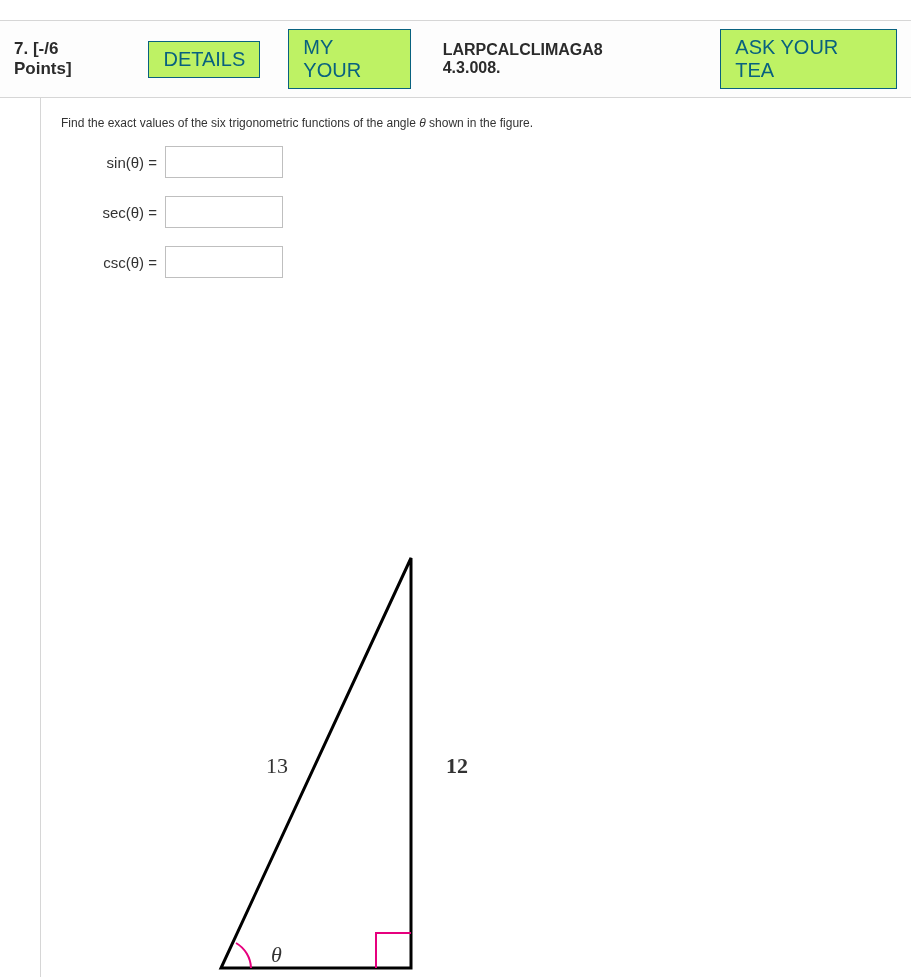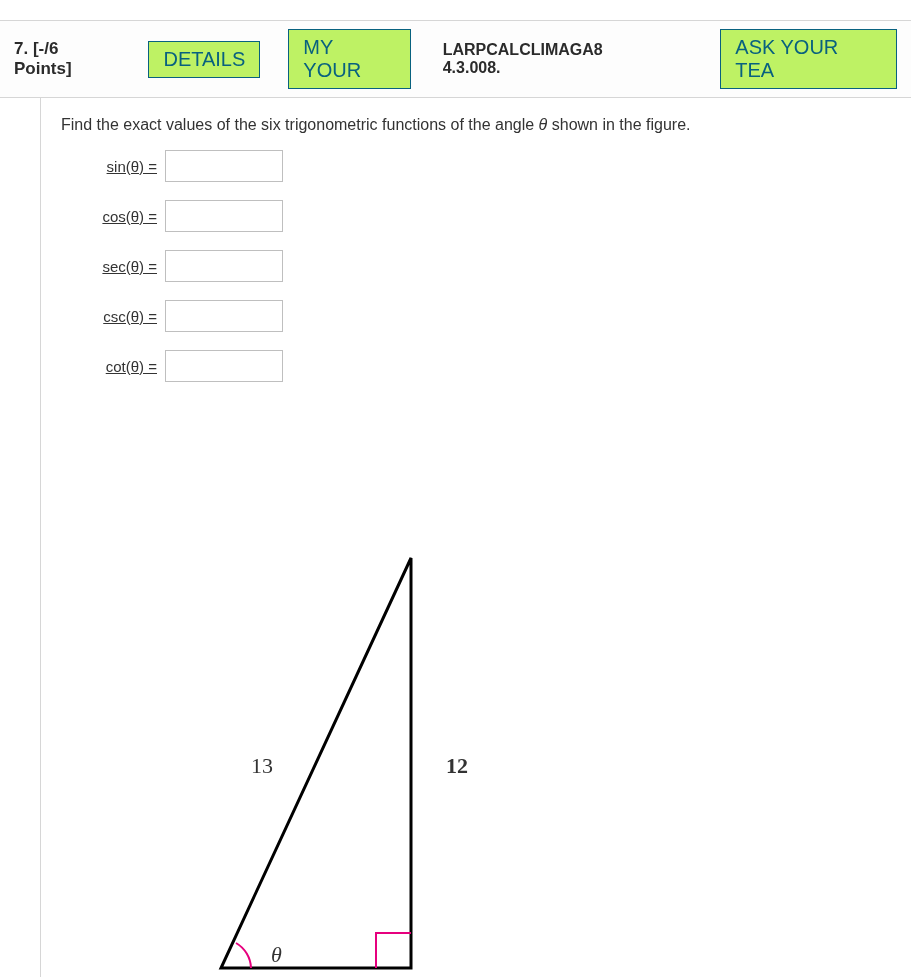--- a/index.html
+++ b/index.html
@@ -29,22 +29,22 @@
     user-select:none;
   }
   .ref{font-weight:bold;font-size:16px;color:#2b2b2b;margin-left:4px;}
   .content{
     border-left:1px solid var(--panel-border);
     margin-left:40px;
     padding:18px 20px 0 20px;
     height:880px;
     position:relative;
   }
-  .prompt{font-size:16px;margin-bottom:16px;}
-  .row{display:flex;align-items:center;margin:0 0 18px 22px;text-decoration:underline;}
+  .prompt{font-size:12px;margin-bottom:16px;}
+  .row{display:flex;align-items:center;margin:0 0 18px 22px;}
   .lbl{width:74px;text-align:right;font-size:15px;padding-right:8px;}
   .field{
     width:112px;height:28px;
     border:1px solid var(--border);
     background:#fff;
   }
   .theta{font-style:italic;}
   .figure{
     position:absolute;
     left:140px;top:430px;
@@ -70,42 +70,34 @@
 <div class="content">
   <div class="prompt">
     <span>Find the exact values of the six trigonometric functions of the angle </span><span class="theta">θ</span><span> shown in the figure.</span>
   </div>
 
   <div class="row">
     <span class="lbl">sin(θ)  =</span>
     <input class="field" type="text" style="">
   </div>
   <div class="row">
-    <span class="lbl">cos(θ)  =</span>
-    <input class="field" type="text" style="">
-  </div>
-  <div class="row">
     <span class="lbl">sec(θ)  =</span>
     <input class="field" type="text" style="">
   </div>
   <div class="row">
     <span class="lbl">csc(θ)  =</span>
-    <input class="field" type="text" style="">
-  </div>
-  <div class="row">
-    <span class="lbl">cot(θ)  =</span>
     <input class="field" type="text" style="">
   </div>
 
   <div class="figure">
     <svg width="320" height="470">
 
       <polygon points="40,440 230,440 230,30" fill="none" stroke="#000" stroke-width="3"></polygon>
 
       <polyline points="195,440 195,405 230,405" fill="none" stroke="#e6007e" stroke-width="2"></polyline>
 
       <path d="M70,440 A30,30 0 0 0 55,415" fill="none" stroke="#e6007e" stroke-width="2"></path>
     </svg>
-    <div class="side-label" style="left:70px;top:225px;">13</div>
+    <div class="side-label" style="left:85px;top:225px;">13</div>
     <div class="side-label" style="left:265px;top:225px;font-weight:bold;">12</div>
     <div class="side-label" style="left:90px;top:414px;font-style:italic;">θ</div>
   </div>
 </div>
 
 </body></html>

